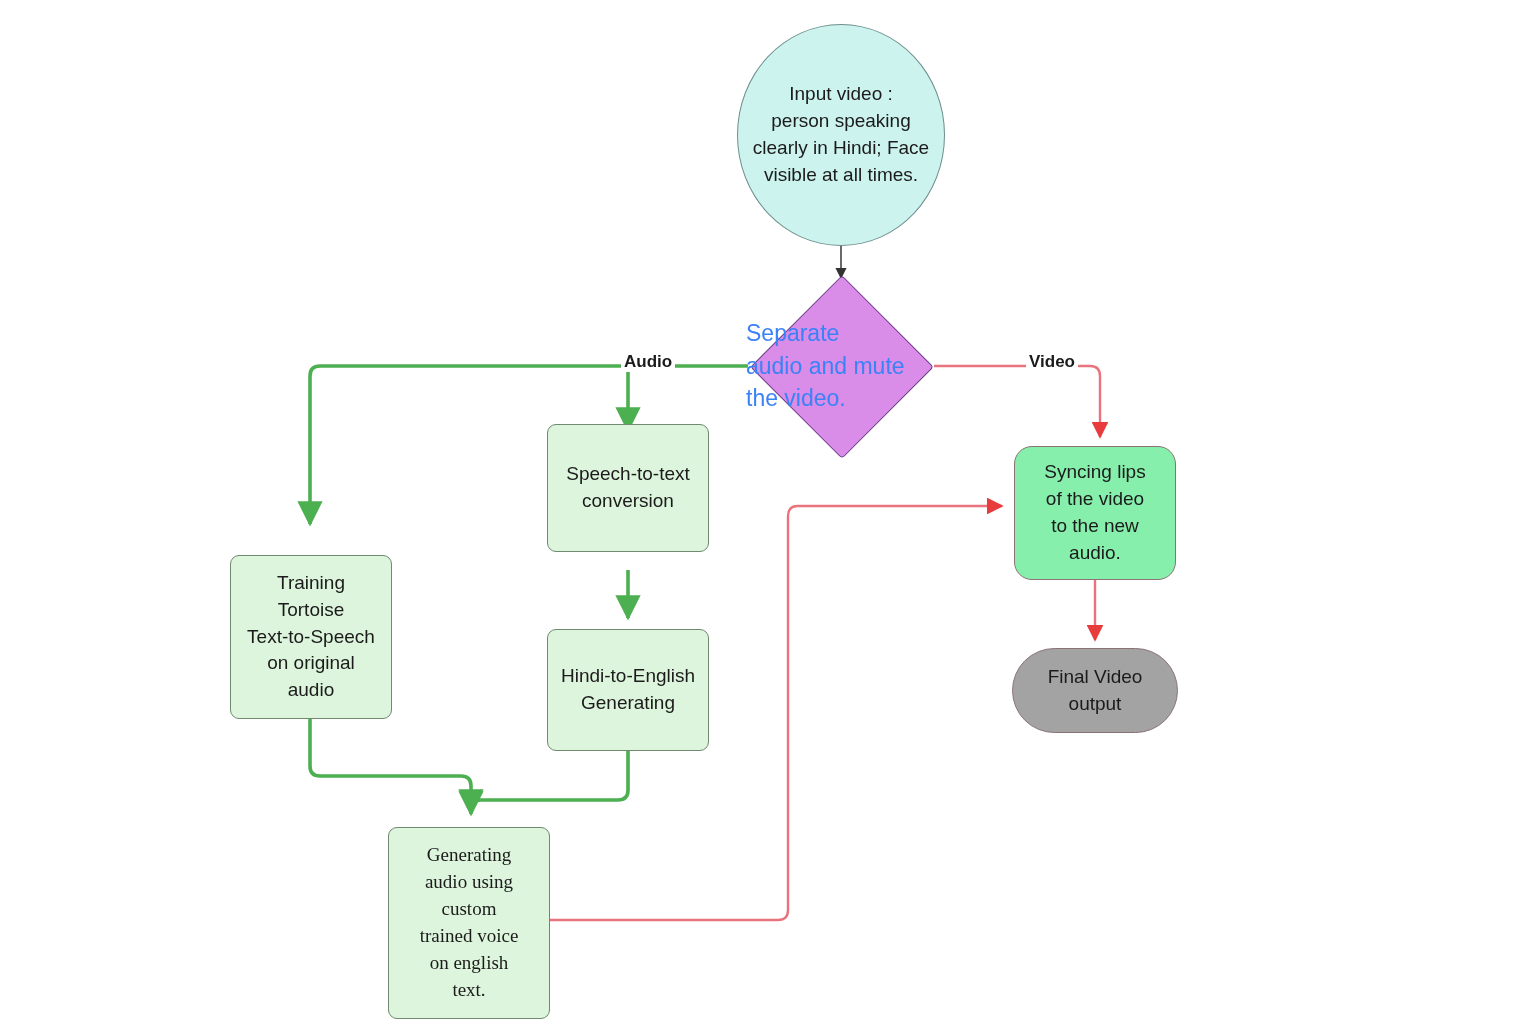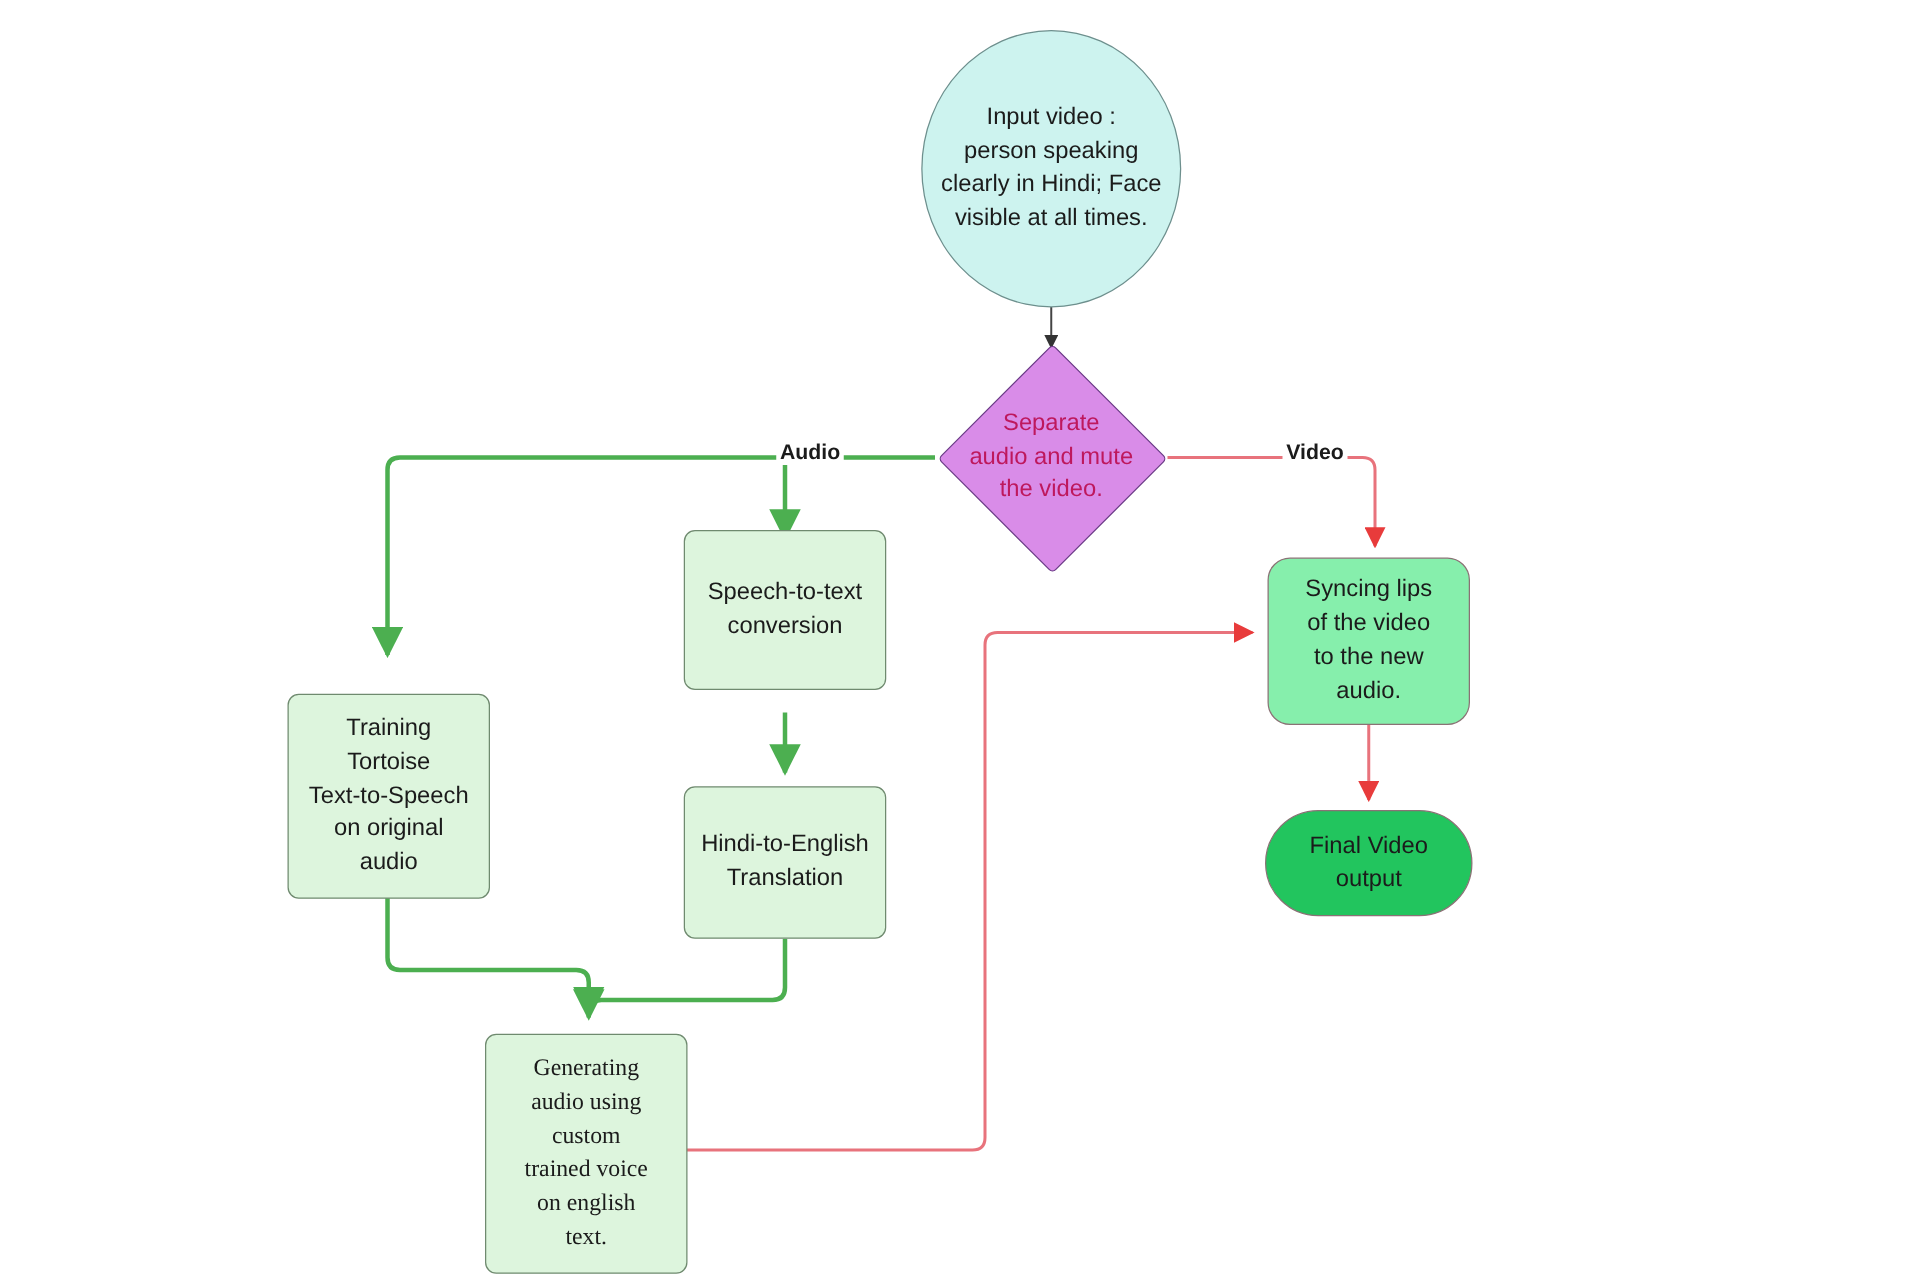--- a/index.html
+++ b/index.html
@@ -46,21 +46,21 @@
     background: #ddf5dd;
     border: 1.6px solid #6f8a6f;
   }
   .node-rect-pink {
     border-radius: 18px;
     background: #86efac;
     border: 1.6px solid #8a7275;
   }
   .node-stadium {
     border-radius: 48px;
-    background: #22c55e;
+    background: #a3a3a3;
     border: 1.6px solid #8a7275;
   }
   .node-diamond-wrap {
     position: absolute;
     z-index: 3;
     display: flex;
     align-items: center;
     justify-content: center;
   }
   .node-diamond-shape {
@@ -72,23 +72,22 @@
     margin-left: -64px;
     margin-top: -64px;
     transform: rotate(45deg);
     background: #d98ce8;
     border: 1.6px solid #6a3a86;
     border-radius: 4px;
   }
   .node-diamond-label {
     position: relative;
     z-index: 2;
-    text-align: center;
-    color: #be185d;
-    font-size: 19px;
+    color: #3b82f6;
+    font-size: 23px;
     line-height: 1.42;
     white-space: pre-line;
     width: 190px;
   }
   .edge-label {
     position: absolute;
     font-family: "Liberation Sans", sans-serif;
     font-size: 17px;
     font-weight: bold;
     color: #1b1b1b;
@@ -161,21 +160,21 @@
 audio</span>
   </div>
 
   <div class="node node-rect" style="left: 547px; top: 424px; width: 162px; height: 128px;">
     <span>Speech-to-text
 conversion</span>
   </div>
 
   <div class="node node-rect" style="left: 547px; top: 629px; width: 162px; height: 122px;">
     <span>Hindi-to-English
-Translation</span>
+Generating</span>
   </div>
 
   <div class="node node-rect" style="left: 388px; top: 827px; width: 162px; height: 192px; font-family: Liberation Serif, serif;">
     <span>Generating
 audio using
 custom
 trained voice
 on english
 text.</span>
   </div>

